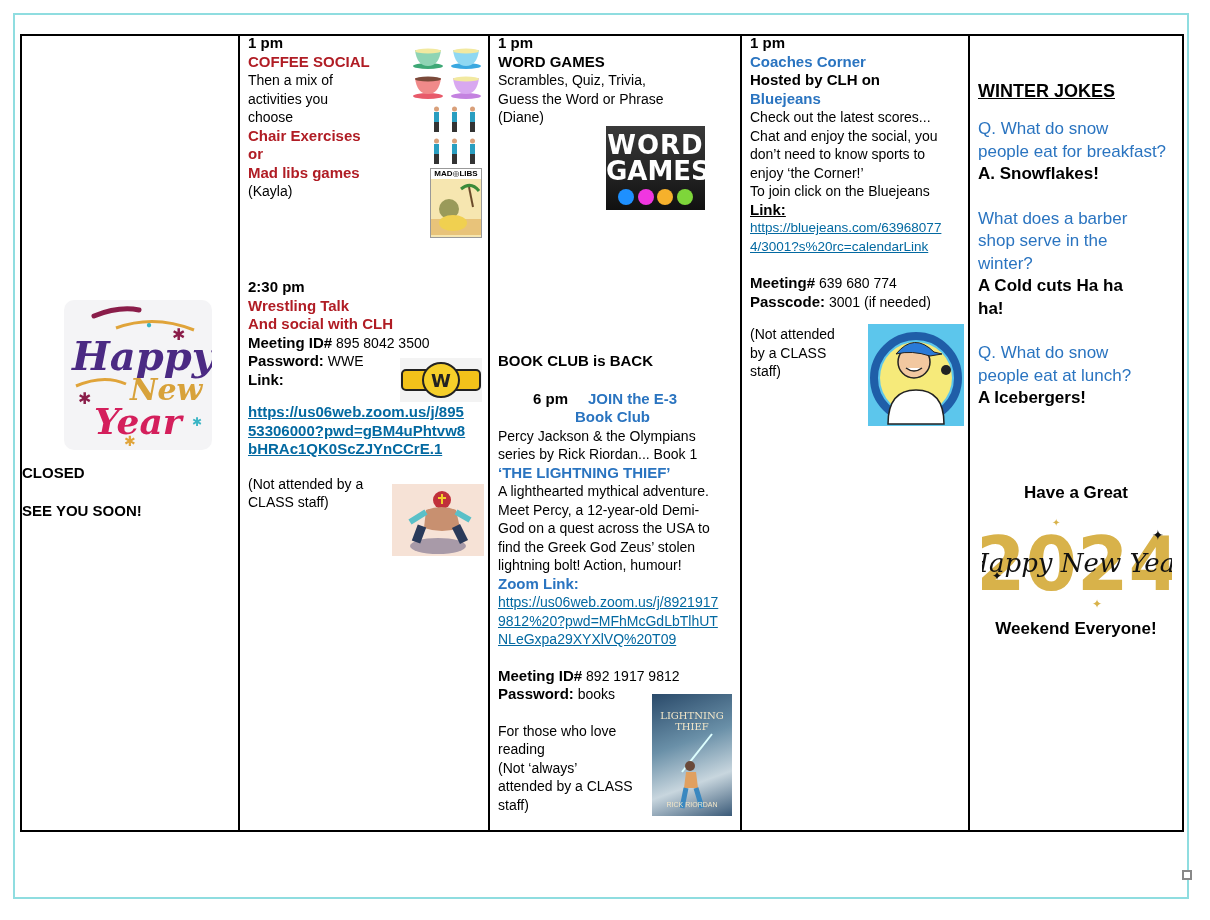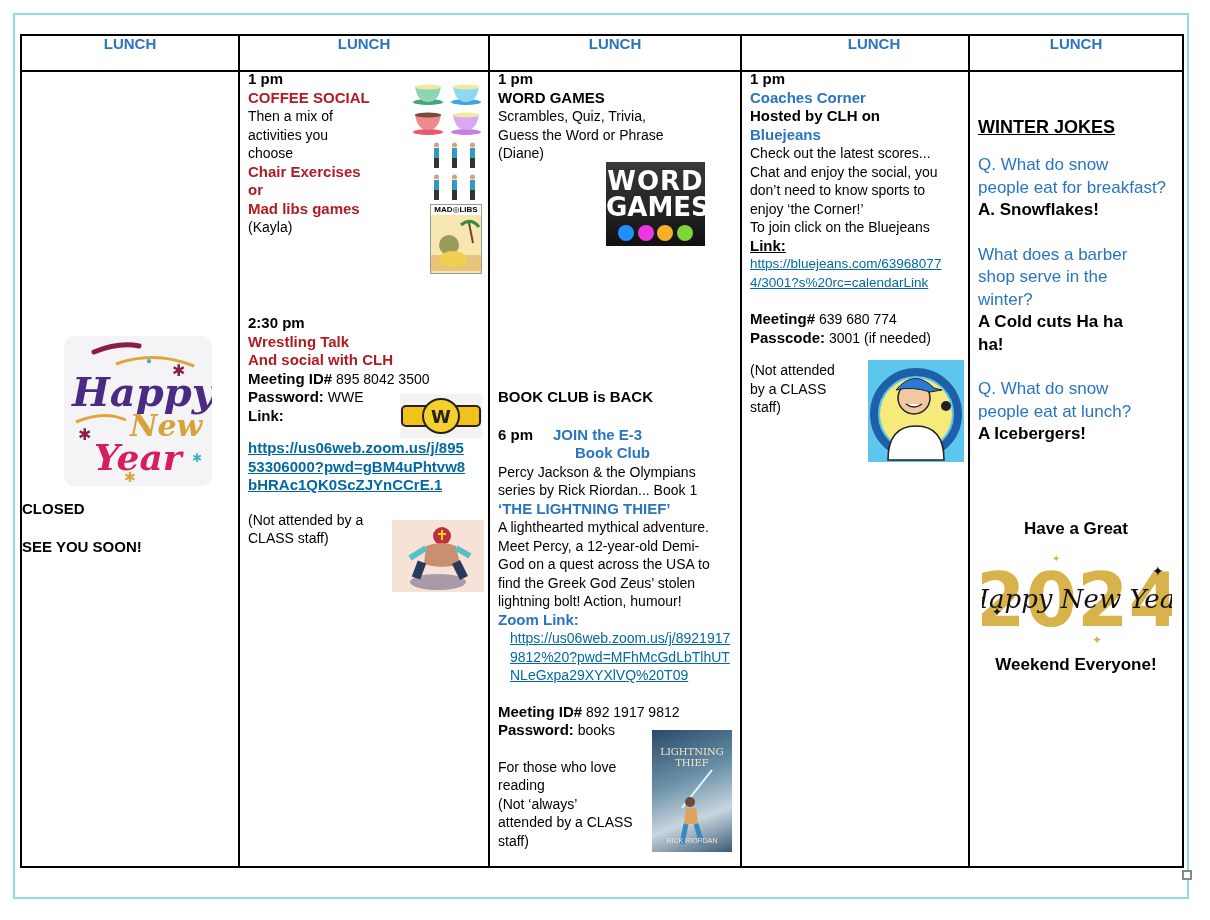--- a/index.html
+++ b/index.html
@@ -33,27 +33,20 @@
 
 <table class="sched">
   <colgroup>
     <col style="width:218px">
       <col style="width:250px">
       <col style="width:252px">
       <col style="width:228px">
       <col style="width:214px">
   </colgroup>
   <tbody>
-      <tr>
-    <th>LUNCH</th>
-    <th>LUNCH</th>
-    <th>LUNCH</th>
-    <th style="padding-left:40px">LUNCH</th>
-    <th>LUNCH</th>
-  </tr>
   <tr>
 
     <td>
       <div class="img" style="left:42px; top:264px; width:148px; height:150px; background:#f4f4f6; border-radius:10px;">
         <svg width="148" height="150" viewBox="0 0 148 150">
           <path d="M30 16 Q55 6 75 10" stroke="#8a1d4a" stroke-width="5" fill="none" stroke-linecap="round"></path>
           <path d="M52 28 Q90 14 130 30" stroke="#e0a43a" stroke-width="3" fill="none"></path>
           <text x="8" y="70" font-family="DejaVu Serif, serif" font-style="italic" font-weight="bold" font-size="40" fill="#4b2a83">Happy</text>
           <path d="M12 86 Q40 74 62 84" stroke="#e0a43a" stroke-width="3" fill="none"></path>
           <text x="66" y="100" font-family="DejaVu Serif, serif" font-style="italic" font-weight="bold" font-size="30" fill="#d8a23a">New</text>
@@ -198,35 +191,35 @@
           <span style="display:inline-block; width:16px; height:16px; border-radius:50%; background:#1e90ff;"></span>
           <span style="display:inline-block; width:16px; height:16px; border-radius:50%; background:#f036e0;"></span>
           <span style="display:inline-block; width:16px; height:16px; border-radius:50%; background:#f6b12c;"></span>
           <span style="display:inline-block; width:16px; height:16px; border-radius:50%; background:#7ed63a;"></span>
         </div>
       </div>
 
       <div style="position:absolute; left:8px; top:316px; right:4px;">
         <div class="b c" style="font-size:15px;">BOOK CLUB is BACK</div>
         <div style="height:19px;"></div>
-        <div style="position:relative; height:18.5px;">
+        <div style="position:relative; height:18.5px;margin-left:35px;">
           <span class="time">6 pm</span>
           <span class="blue" style="position:absolute; left:55px;">JOIN the E-3</span>
         </div>
         <div class="blue" style="padding-left:77px;">Book Club</div>
         <div>Percy Jackson &amp; the Olympians</div>
         <div>series by Rick Riordan... Book 1</div>
         <div class="blue c">‘THE LIGHTNING THIEF’</div>
         <div>A lighthearted mythical adventure.</div>
         <div>Meet Percy, a 12-year-old Demi-</div>
         <div>God on a quest across the USA to</div>
         <div>find the Greek God Zeus’ stolen</div>
         <div>lightning bolt! Action, humour!</div>
         <div class="blue">Zoom Link:</div>
-        <a class="lnk" style="display:block;margin-left:12px;">
+        <a class="lnk" style="display:block;">
           <div>https://us06web.zoom.us/j/8921917</div>
           <div>9812%20?pwd=MFhMcGdLbTlhUT</div>
           <div>NLeGxpa29XYXlVQ%20T09</div>
         </a>
         <div style="height:18px;"></div>
         <div>
           <span class="b" style="font-size:15px;">Meeting ID#</span>
           <span>892 1917 9812</span>
         </div>
         <div>

